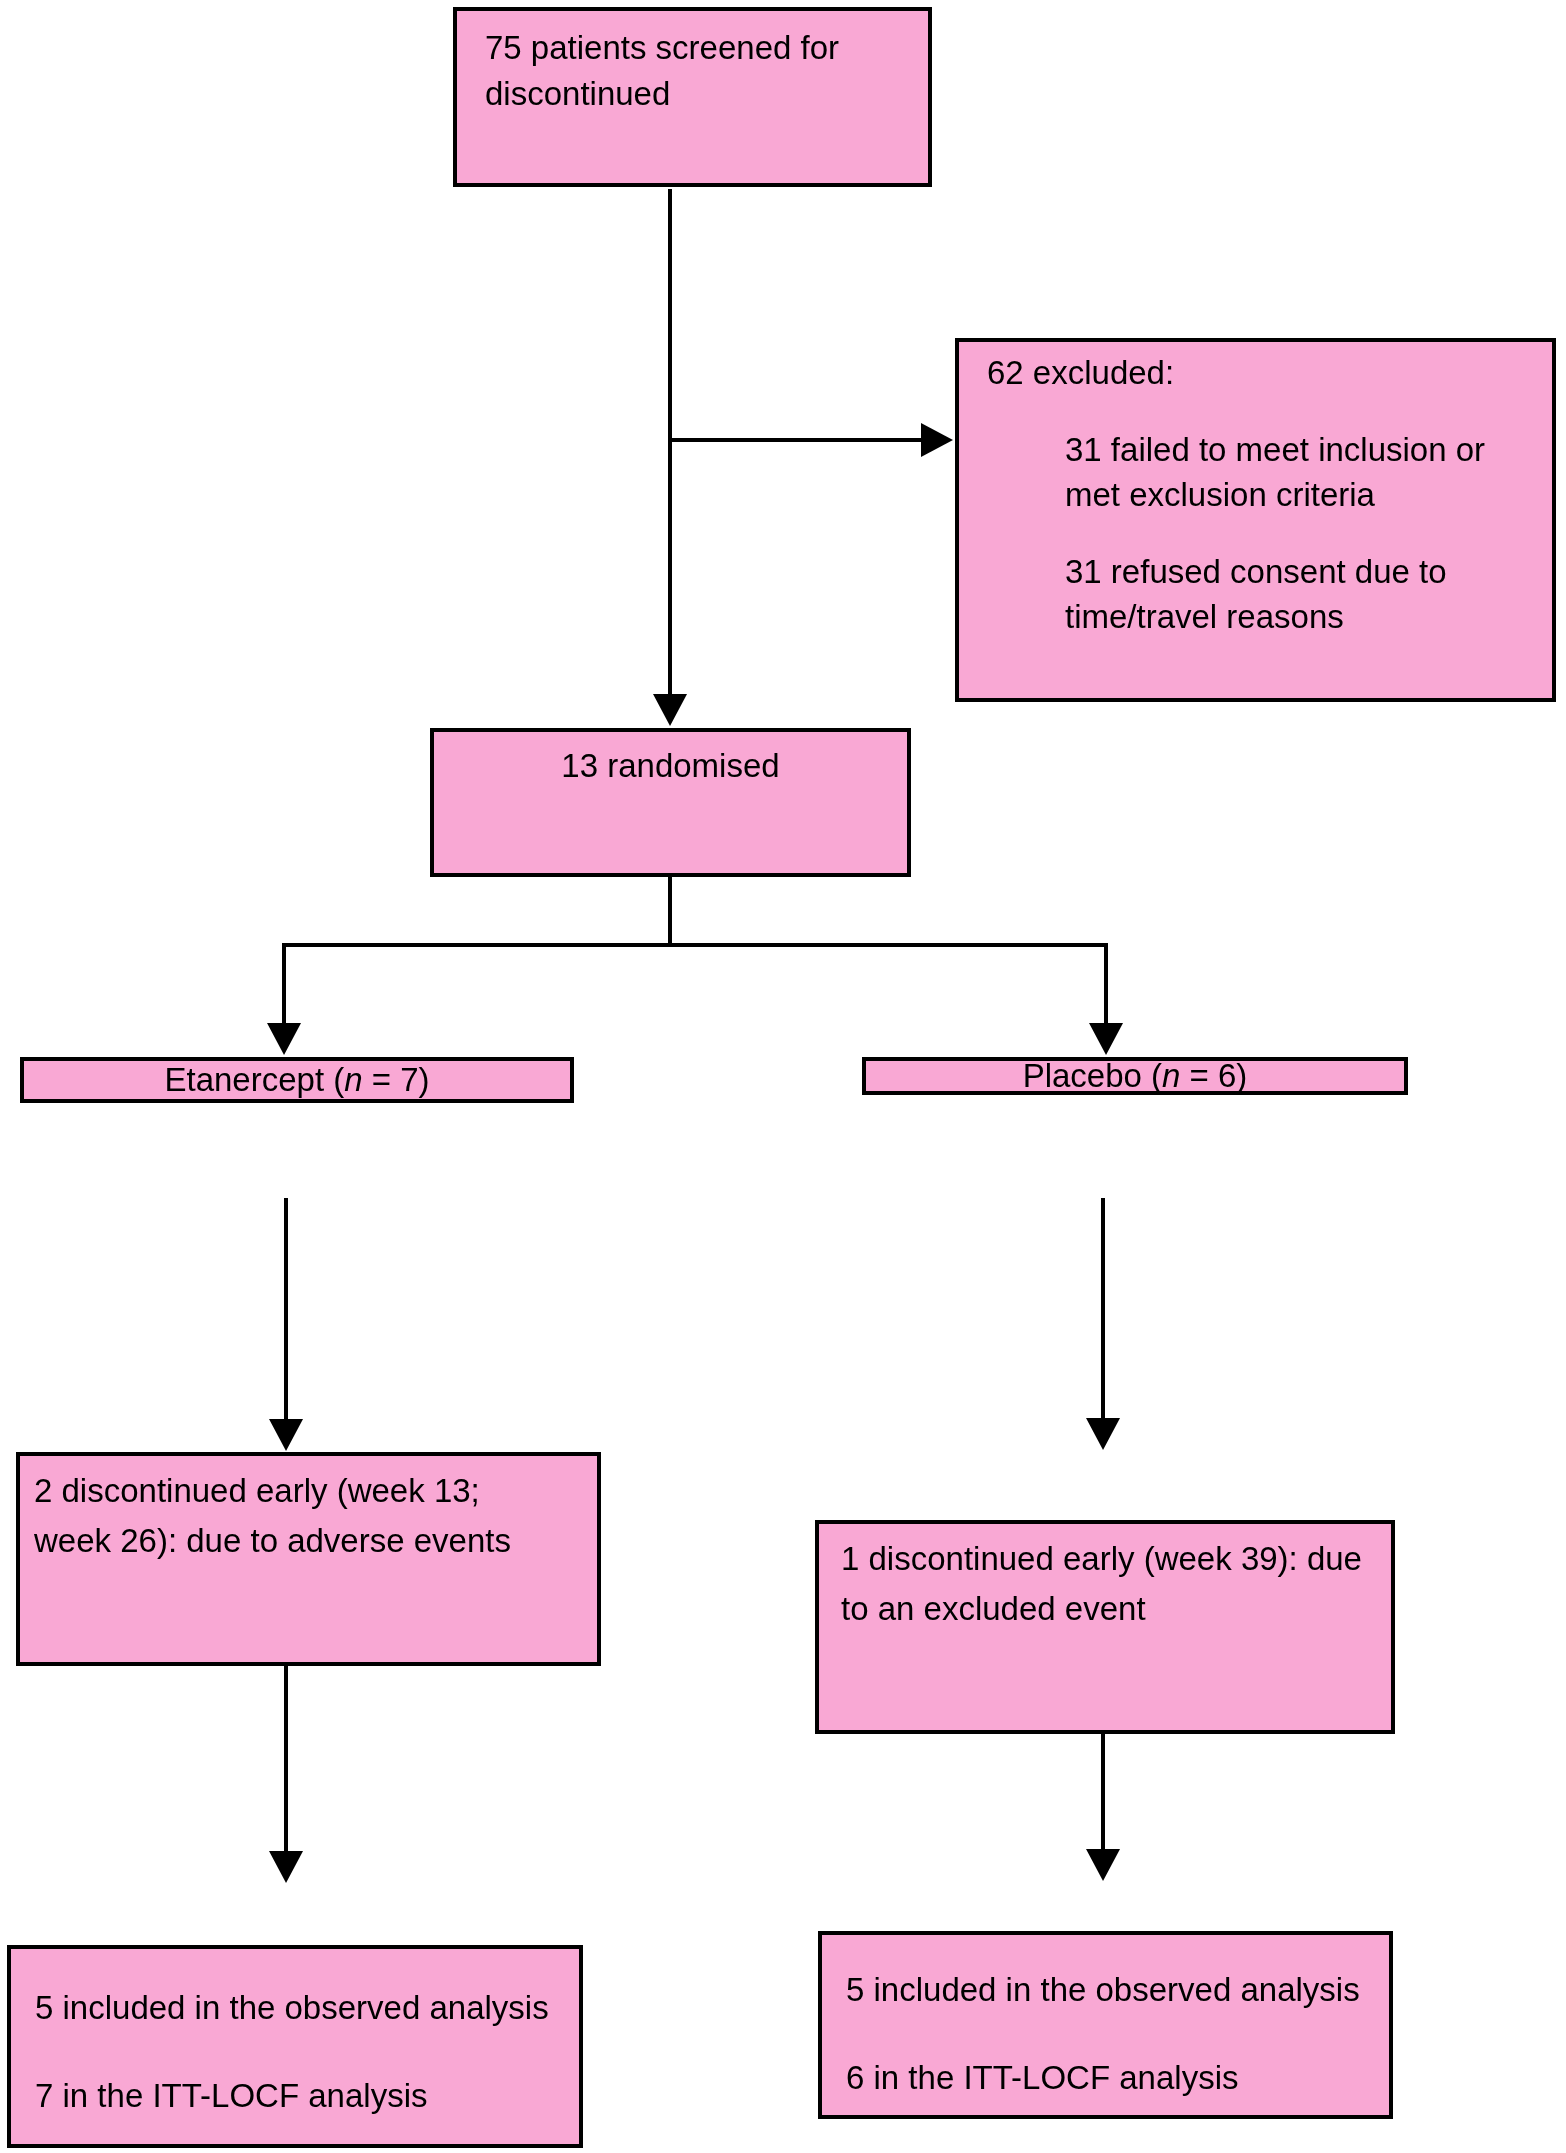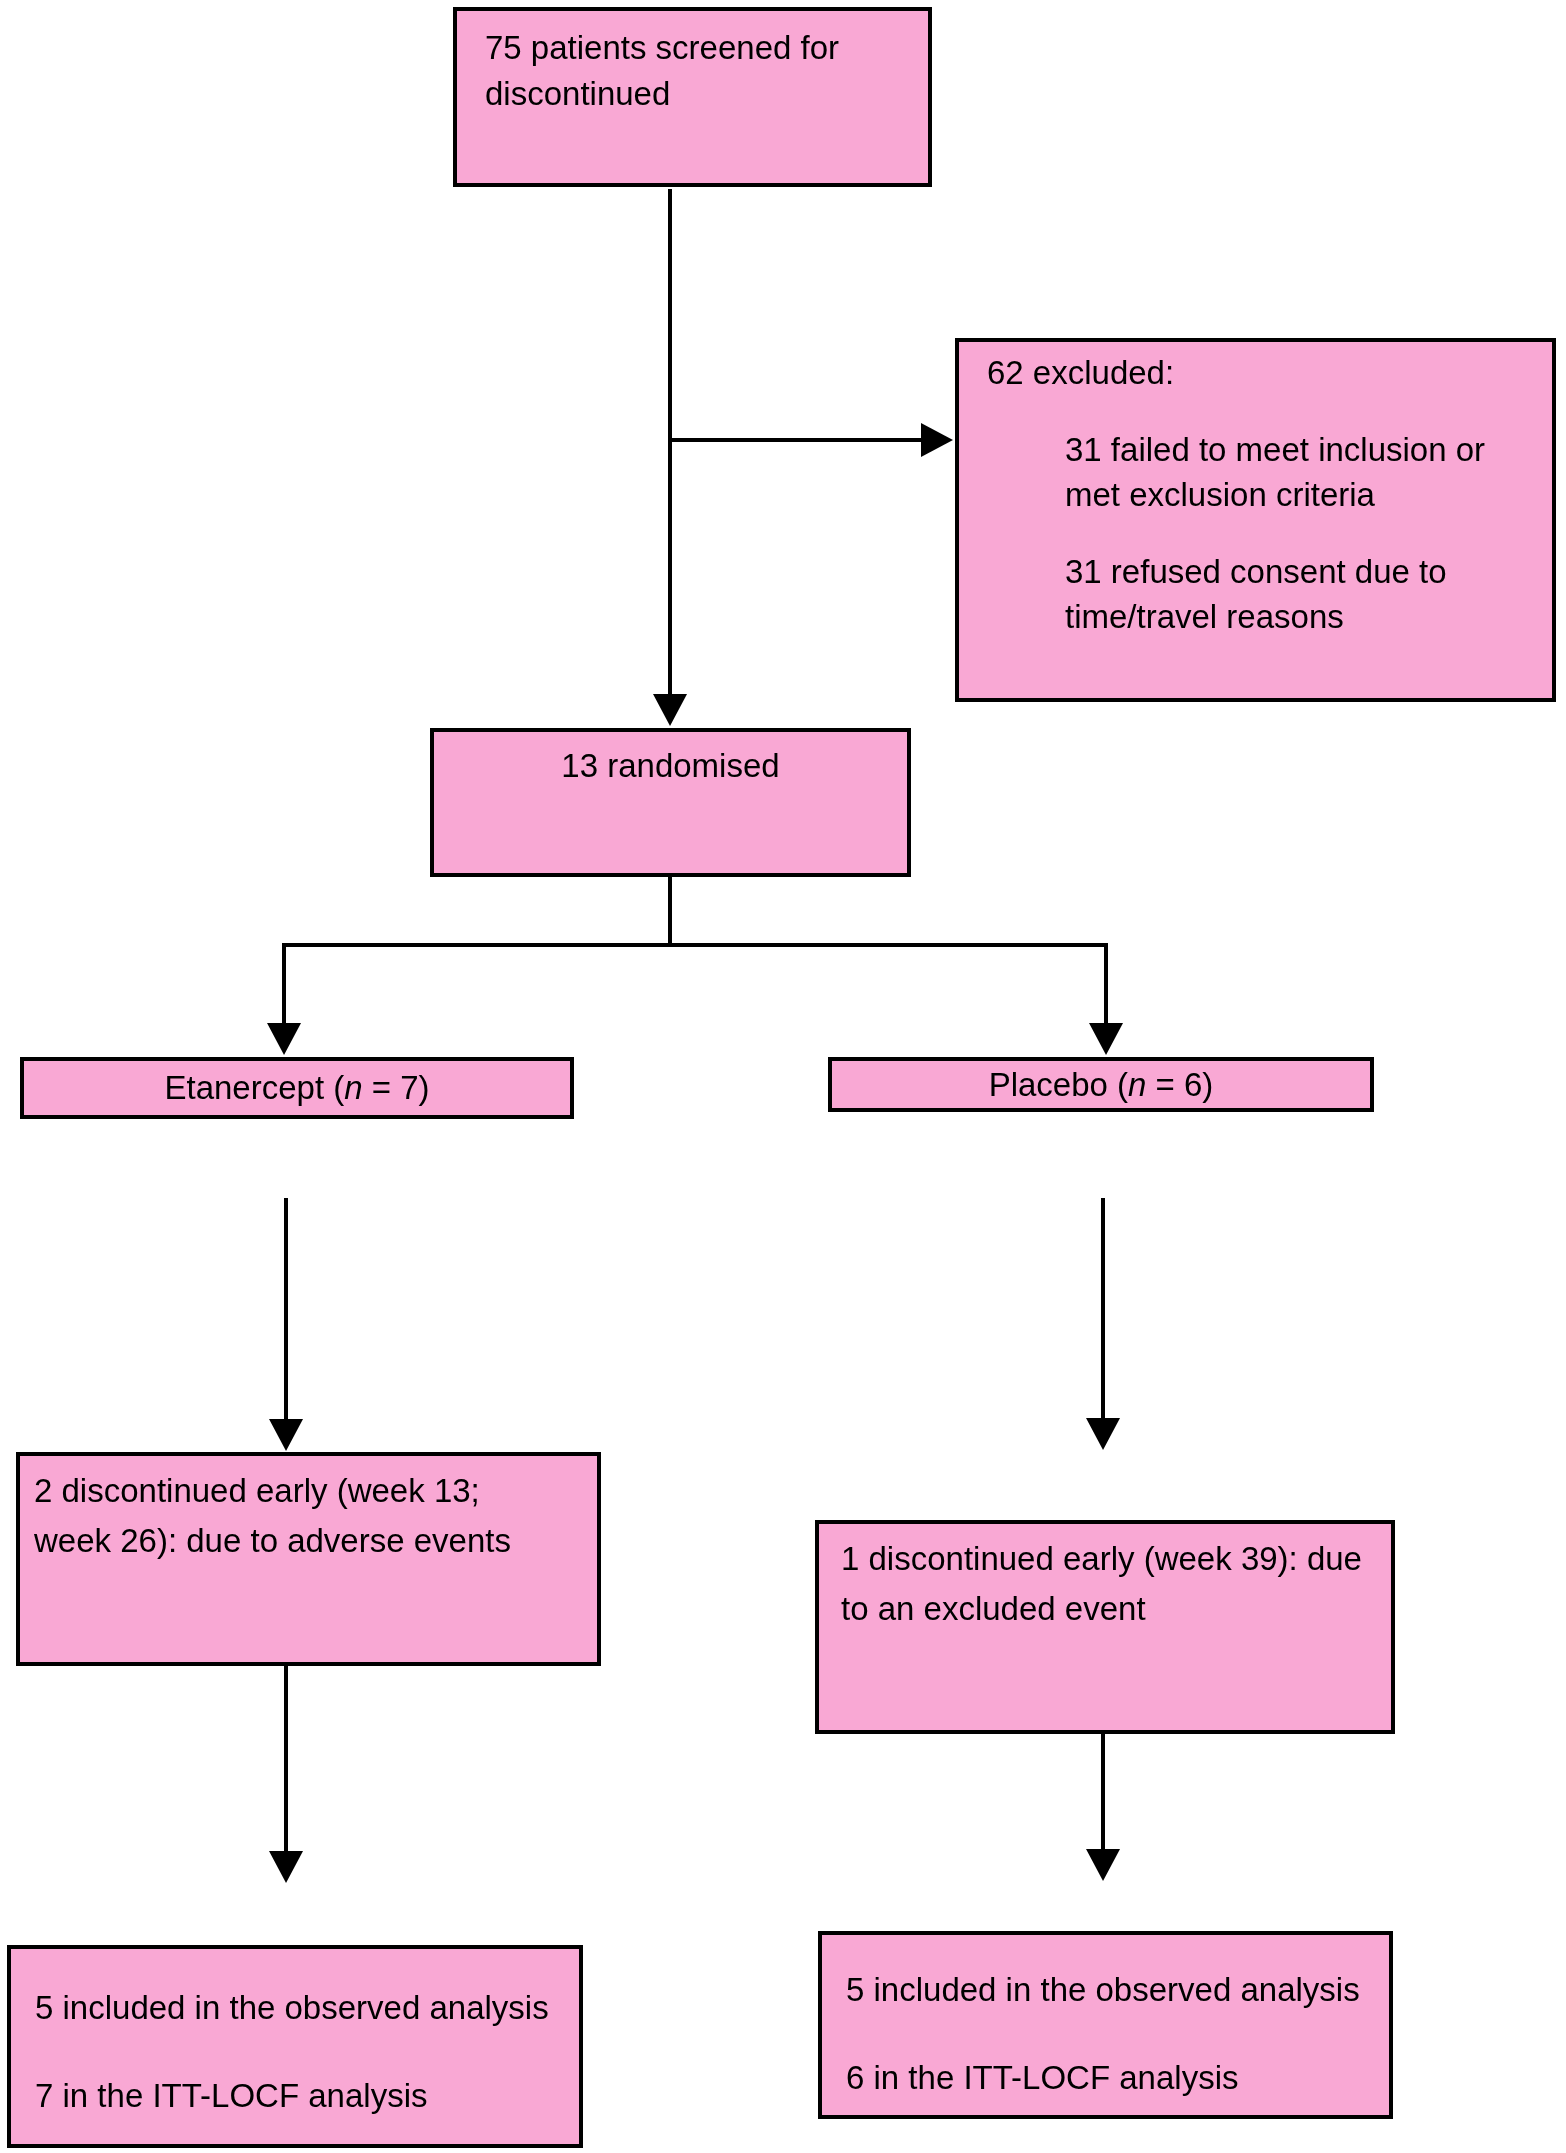--- a/index.html
+++ b/index.html
@@ -32,22 +32,22 @@
     align-items: center;
     justify-content: center;
     white-space: pre;
   }
   .italic-n { font-style: italic; }
 
   #node-screened   { left: 453px; top: 7px;    width: 479px; height: 180px; padding: 14px 28px; }
   #node-excluded   { left: 955px; top: 338px;  width: 601px; height: 364px; padding: 8px 28px; line-height: 45px; }
   #node-excluded .excl-item { margin-left: 78px; margin-top: 32px; }
   #node-randomised { left: 430px; top: 728px;  width: 481px; height: 149px; padding-top: 11px; text-align: center; }
-  #node-etanercept { left: 20px;  top: 1057px; width: 554px; height: 62px; }
-  #node-placebo    { left: 828px; top: 1057px; width: 546px; height: 55px; }
+  #node-etanercept { left: 20px;  top: 1057px; width: 554px; height: 46px; }
+  #node-placebo    { left: 862px; top: 1057px; width: 546px; height: 38px; }
   #node-disc-etanercept { left: 16px;  top: 1452px; width: 585px; height: 214px; padding: 10px 14px; line-height: 50px; }
   #node-disc-placebo    { left: 815px; top: 1520px; width: 580px; height: 214px; padding: 10px 22px; line-height: 50px; }
   #node-analysis-etanercept { left: 7px;   top: 1945px; width: 576px; height: 203px; padding: 36px 24px 0 24px; }
   #node-analysis-placebo    { left: 818px; top: 1931px; width: 575px; height: 188px; padding: 32px 24px 0 24px; }
   .gap-line { margin-top: 42px; }
 </style>
 </head>
 <body>
 
 <div class="canvas">

